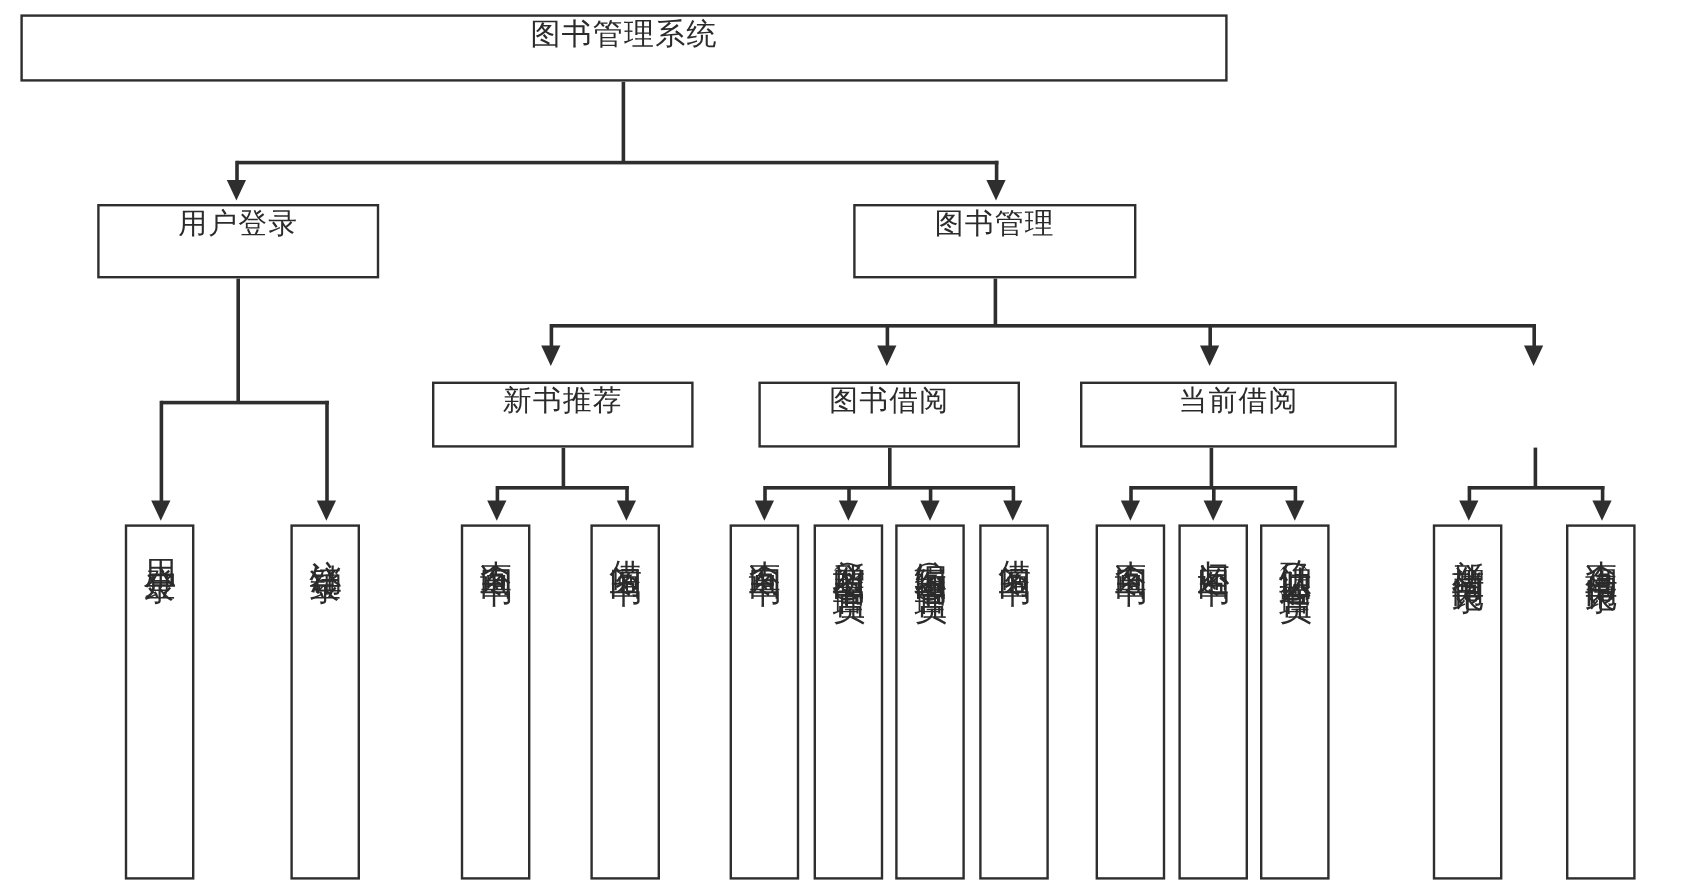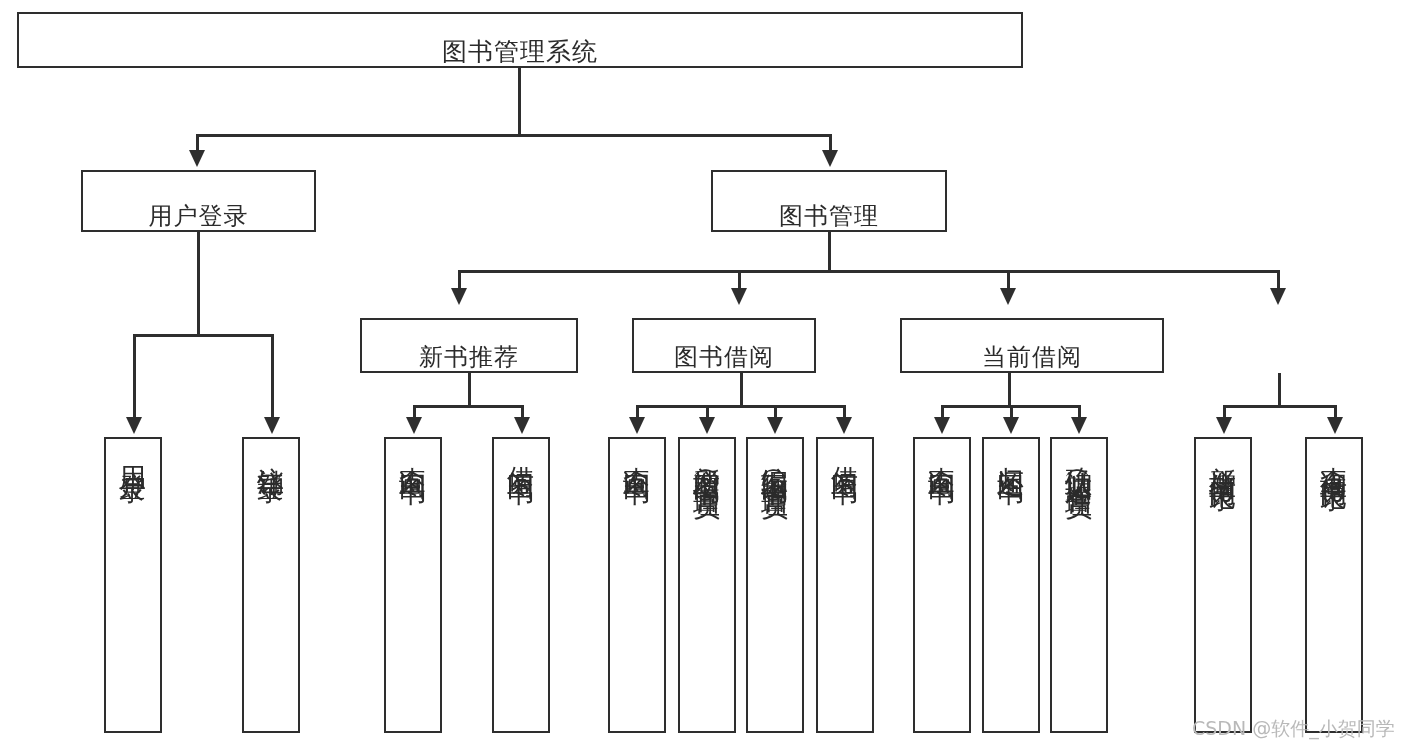--- a/index.html
+++ b/index.html
@@ -17,21 +17,21 @@
     height: 747px;
     background: #ffffff;
     overflow: hidden;
   }
   .node {
     position: absolute;
     box-sizing: border-box;
     border: 2.5px solid #2e2e2e;
     background: #ffffff;
     display: flex;
-    align-items: flex-end;
+    align-items: flex-start;
     justify-content: center;
     color: #2b2b2b;
     z-index: 3;
   }
   .node-label {
     display: block;
     text-align: center;
     line-height: 1.18;
     white-space: nowrap;
   }
@@ -129,21 +129,21 @@
   <div class="vline" style="left:738px; top:270px; height:20px;"></div>
   <div class="arrow" style="left:731px; top:288px;"></div>
   <div class="vline" style="left:1007px; top:270px; height:20px;"></div>
   <div class="arrow" style="left:1000px; top:288px;"></div>
   <div class="vline" style="left:1277px; top:270px; height:20px;"></div>
   <div class="arrow" style="left:1270px; top:288px;"></div>
 
   <div class="node horiz" style="left:360px; top:318px; width:218px; height:55px;">
     <span class="node-label">新书推荐</span>
   </div>
-  <div class="node horiz" style="left:632px; top:318px; width:184px; height:55px;">
+  <div class="node horiz" style="left:632px; top:318px; width:218px; height:55px;">
     <span class="node-label">图书借阅</span>
   </div>
   <div class="node horiz" style="left:900px; top:318px; width:264px; height:55px;">
     <span class="node-label">当前借阅</span>
   </div>
 
   <div class="vline" style="left:468px; top:373px; height:34px;"></div>
   <div class="hline" style="left:414px; top:405px; width:110px;"></div>
   <div class="vline" style="left:413px; top:405px; height:14px;"></div>
   <div class="arrow" style="left:406px; top:417px;"></div>
@@ -214,15 +214,14 @@
     <span class="node-label">确认归还（管理员）</span>
   </div>
 
   <div class="node vert" style="left:1194px; top:437px; width:58px; height:296px;">
     <span class="node-label">新增借阅记录</span>
   </div>
   <div class="node vert" style="left:1305px; top:437px; width:58px; height:296px;">
     <span class="node-label">查询借阅记录</span>
   </div>
 
-  <div class="watermark" style="left:1192px; top:716px;">CSDN @软件_小贺同学</div>
 
 </div>
 
 </body></html>

